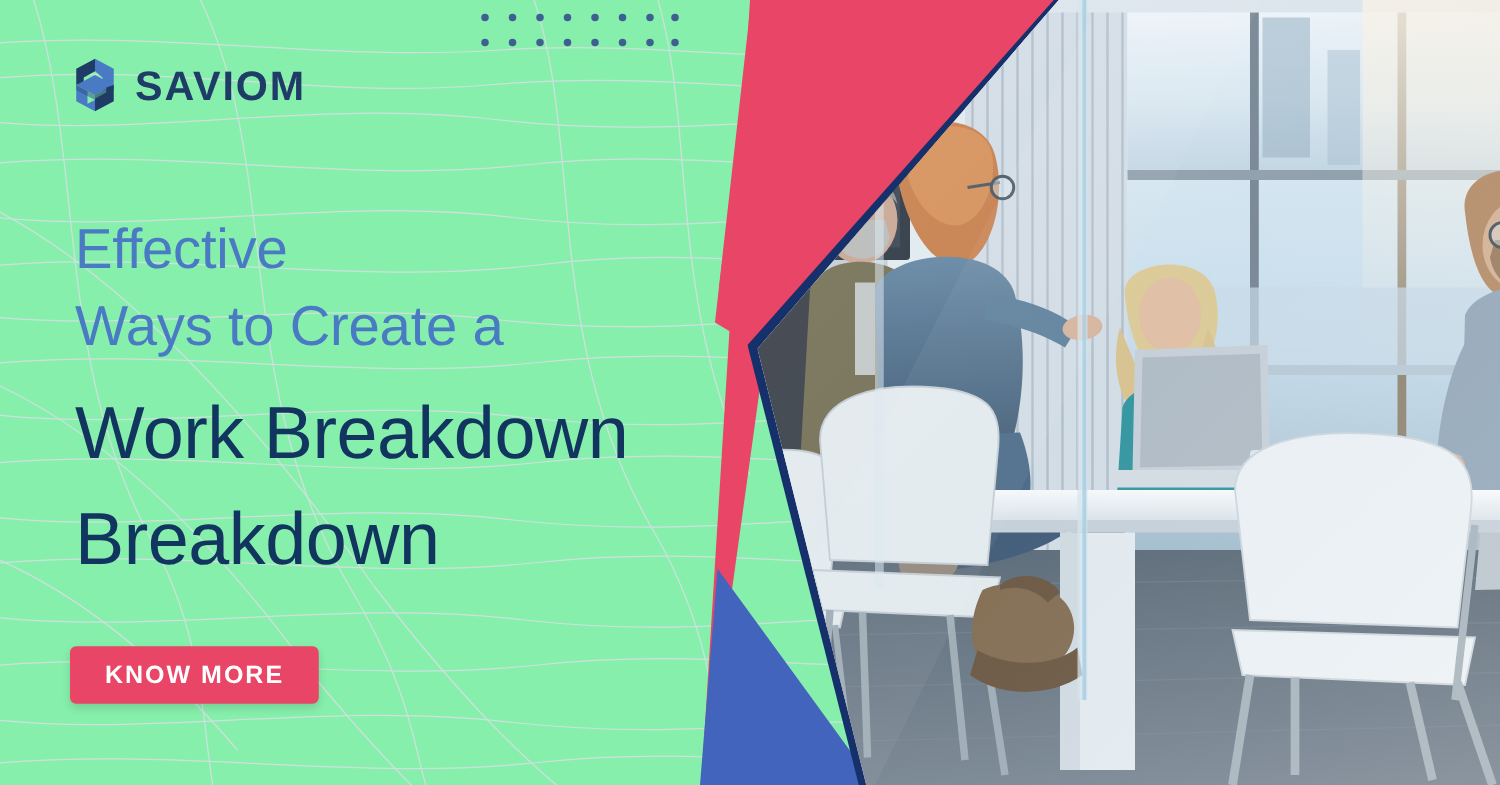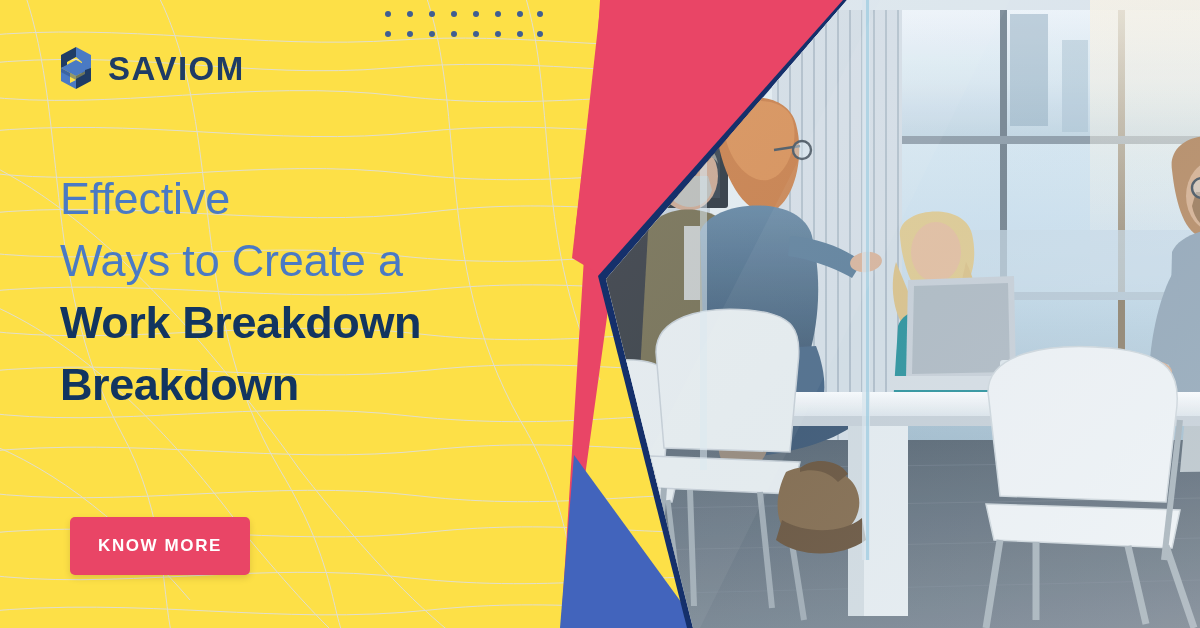--- a/index.html
+++ b/index.html
@@ -6,21 +6,21 @@
   html,body { width:1200px; height:628px; overflow:hidden; }
   body {
     font-family:"Liberation Sans", sans-serif;
     background:#ECEDF1;
     position:relative;
   }
 
   .banner {
     position:absolute; inset:0;
     width:1200px; height:628px;
-    background:#fde047;
+    background:#86efac;
     overflow:hidden;
   }
 
   
   .bg-texture {
     position:absolute; left:0; top:0; width:700px; height:628px;
     opacity:.85; pointer-events:none;
   }
 
   
@@ -37,31 +37,31 @@
   
   .headline {
     position:absolute; left:60px; top:168px; width:470px;
   }
   .hl-line { display:block; white-space:nowrap; }
   .hl-light {
     font-size:45px; line-height:62px; font-weight:400;
     color:#4A7AC4; letter-spacing:-0.2px;
   }
   .hl-bold {
-    font-size:45px; line-height:62px; font-weight:700;
-    color:#123560; letter-spacing:-0.4px;
+    font-size:59px; line-height:62px; font-weight:400;
+    color:#123560; letter-spacing:-0.4px;margin-top:23px;
   }
 
   
   .cta {
-    position:absolute; left:70px; top:517px;
+    position:absolute; left:56px; top:517px;
     background:#E94566; color:#fff;
     border:none; border-radius:5px;
-    padding:0 28px; height:58px;
-    font-size:17px; font-weight:700; letter-spacing:1.6px;
+    padding:0 28px; height:46px;
+    font-size:20px; font-weight:700; letter-spacing:1.6px;
     font-family:"Liberation Sans", sans-serif;
     cursor:pointer; white-space:nowrap;
     box-shadow:0 3px 7px rgba(0,0,0,.13);
   }
 
   
   .visual { position:absolute; left:0; top:0; width:1200px; height:628px; pointer-events:none; }
 
   .pink-shape {
     position:absolute; left:0; top:0; width:1200px; height:628px;

